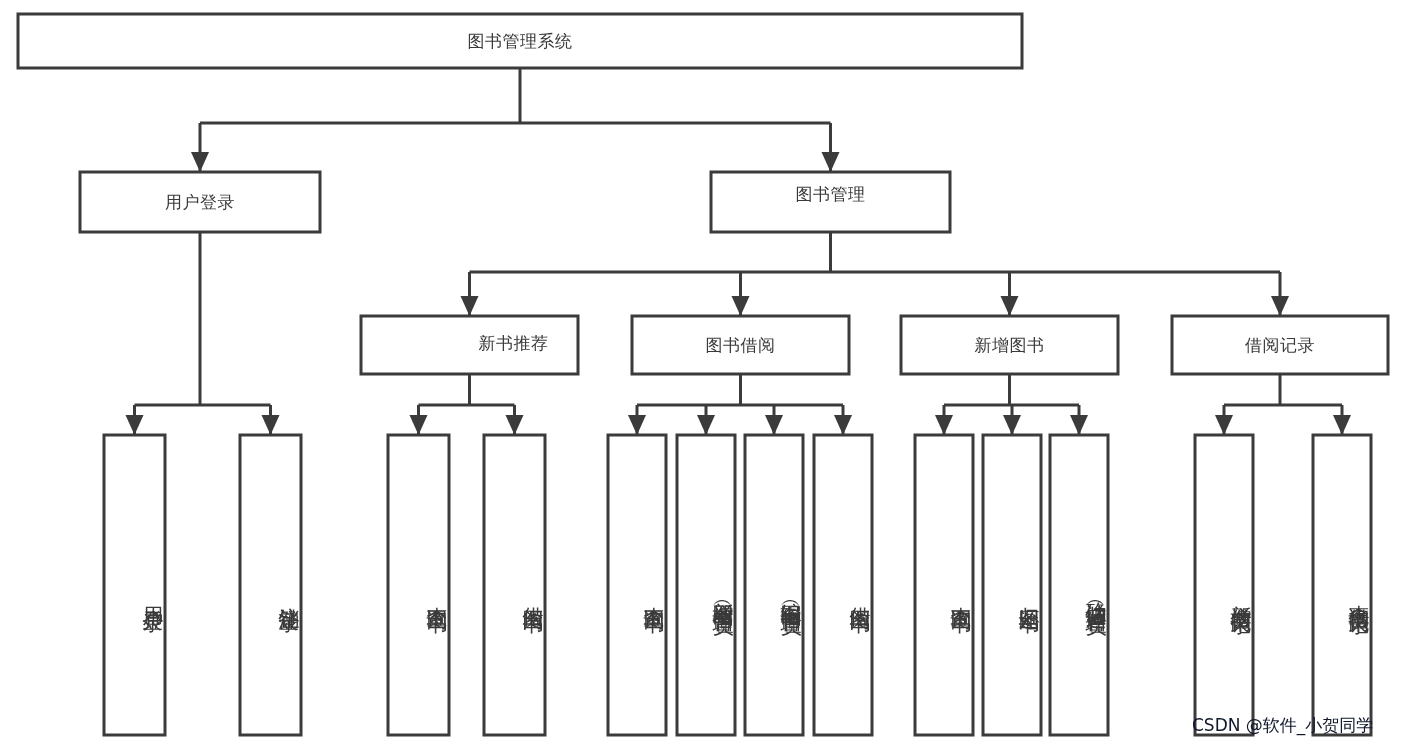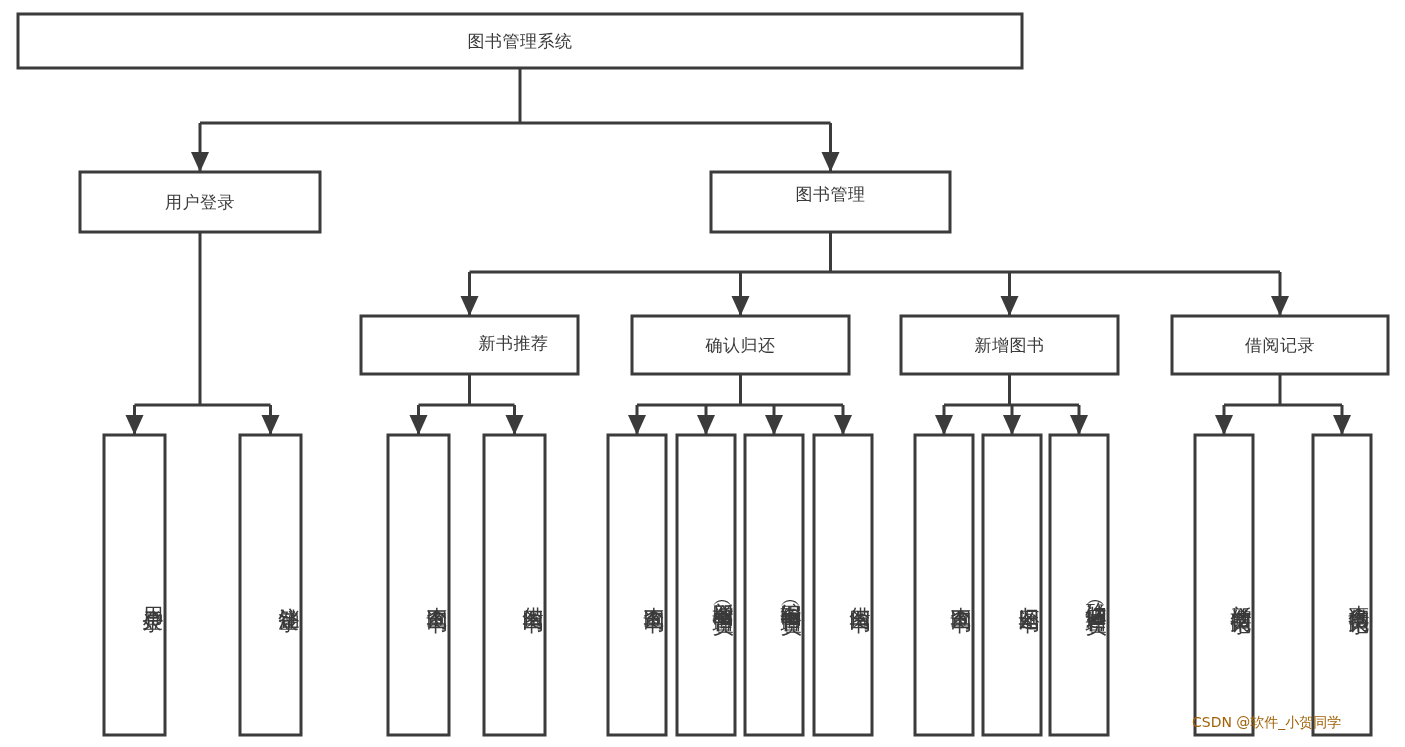--- a/index.html
+++ b/index.html
@@ -61,22 +61,22 @@
     align-items: flex-start;
     justify-content: center;
     padding-top: 18px;
     font-size: 21px;
     letter-spacing: 2px;
   }
   .watermark {
     position: absolute;
     left: 1192px;
     top: 714px;
-    font-size: 14px;
-    color: #a16207;
+    font-size: 17px;
+    color: #0f172a;
     font-family: "DejaVu Sans", "Liberation Sans", sans-serif;
     white-space: nowrap;
     pointer-events: none;
   }
 </style>
 </head>
 <body>
 
 <div id="diagram-root">
 
@@ -157,21 +157,21 @@
         <rect x="1195" y="435" width="58" height="300" class="node-box"></rect>
         <rect x="1313" y="435" width="58" height="300" class="node-box"></rect>
       </g>
   </svg>
 
   <div id="labels-layer">
       <div class="node-label" style="left: 18px; top: 14px; width: 1004px; height: 54px;">图书管理系统</div>
       <div class="node-label" style="left: 80px; top: 172px; width: 240px; height: 60px;">用户登录</div>
       <div class="node-label" style="left: 711px; top: 164px; width: 239px; height: 60px;">图书管理</div>
       <div class="node-label" style="left: 361px; top: 316px; width: 217px; height: 55px; margin-left: 44px;">新书推荐</div>
-      <div class="node-label" style="left: 632px; top: 316px; width: 217px; height: 58px;">确认归还</div>
+      <div class="node-label" style="left: 632px; top: 316px; width: 217px; height: 58px;">图书借阅</div>
       <div class="node-label" style="left: 901px; top: 316px; width: 217px; height: 58px;">新增图书</div>
       <div class="node-label" style="left: 1172px; top: 316px; width: 216px; height: 58px;">借阅记录</div>
       <div class="node-label vertical" style="left: 104px; top: 435px; width: 61px; height: 300px;">用户登录</div>
       <div class="node-label vertical" style="left: 240px; top: 435px; width: 61px; height: 300px;">注销登录</div>
       <div class="node-label vertical" style="left: 388px; top: 435px; width: 61px; height: 300px;">查询图书</div>
       <div class="node-label vertical" style="left: 484px; top: 435px; width: 61px; height: 300px;">借阅图书</div>
       <div class="node-label vertical" style="left: 608px; top: 435px; width: 58px; height: 300px;">查询图书</div>
       <div class="node-label vertical" style="left: 677px; top: 435px; width: 58px; height: 300px;">新增图书（管理员）</div>
       <div class="node-label vertical" style="left: 745px; top: 435px; width: 58px; height: 300px;">编辑图书（管理员）</div>
       <div class="node-label vertical" style="left: 814px; top: 435px; width: 58px; height: 300px;">借阅图书</div>

